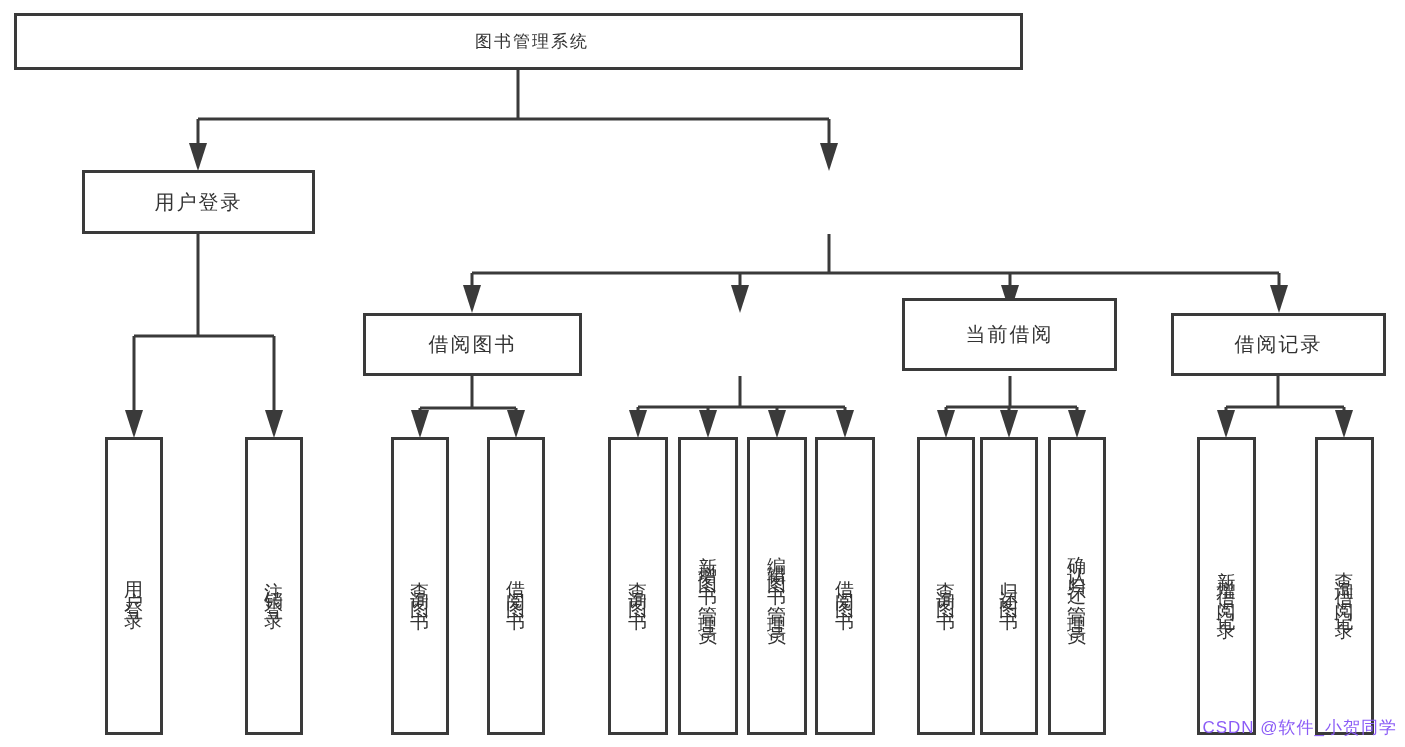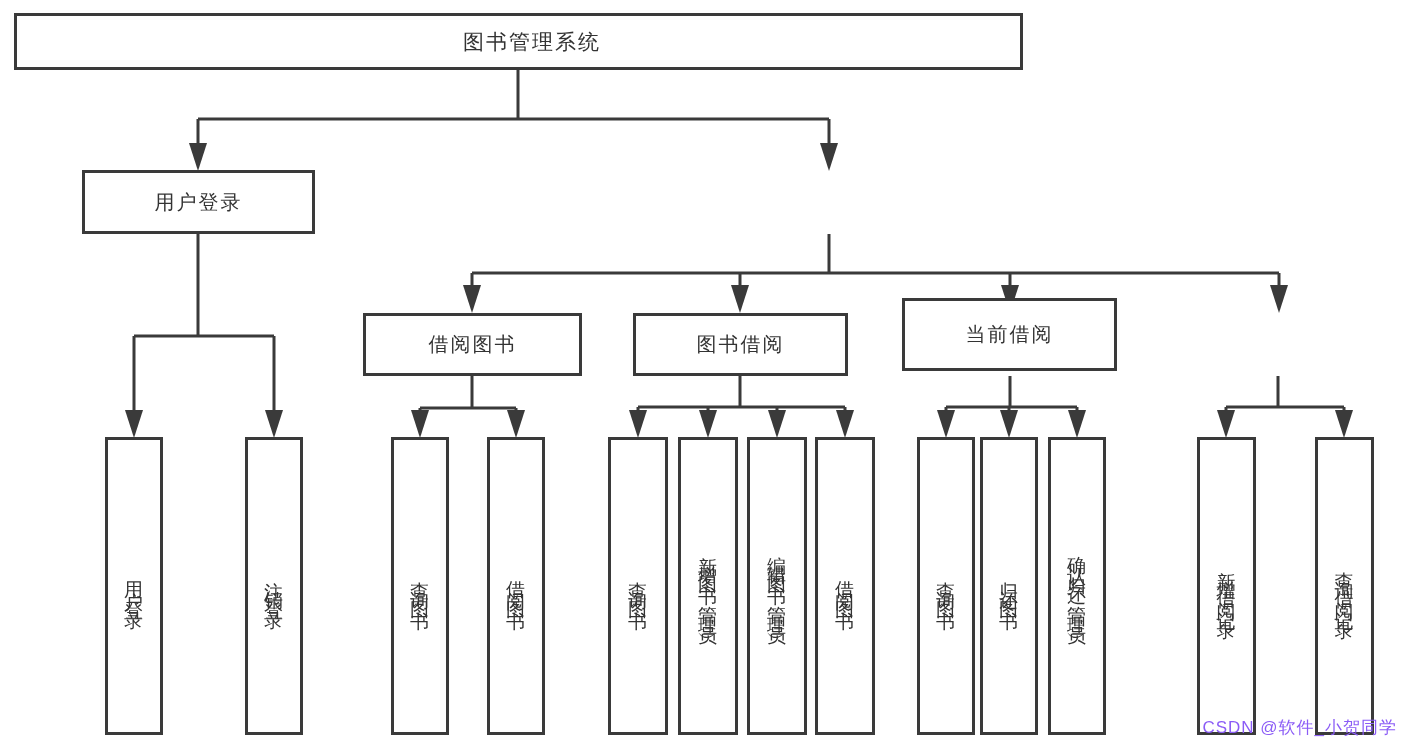--- a/index.html
+++ b/index.html
@@ -19,21 +19,21 @@
     display:flex;
     align-items:center;
     justify-content:center;
     color:#333333;
   }
   .h span{
     font-size:20px;
     letter-spacing:2px;
     white-space:nowrap;
   }
-  .title span{font-size:21px;margin-left:27px;}
+  .title span{font-size:17px;margin-left:27px;}
   .v span{
     writing-mode:vertical-rl;
     text-orientation:mixed;
     font-size:19px;
     letter-spacing:10px;
     line-height:1;
   }
   .watermark{
     position:absolute;
     right:8px;
@@ -94,25 +94,25 @@
     <span>图书管理系统</span>
   </div>
 
   <div class="box h" style="left:82px;top:170px;width:233px;height:64px">
     <span>用户登录</span>
   </div>
 
   <div class="box h" style="left:363px;top:313px;width:219px;height:63px">
     <span>借阅图书</span>
   </div>
-  <div class="box h" style="left:633px;top:313px;width:215px;height:63px">
-    <span>图书借阅</span>
-  </div>
   <div class="box h" style="left:902px;top:298px;width:215px;height:73px">
     <span>当前借阅</span>
+  </div>
+  <div class="box h" style="left:1171px;top:313px;width:215px;height:63px">
+    <span>借阅记录</span>
   </div>
 
   <div class="box v" style="left:105px;top:437px;width:58px;height:298px">
     <span>用户登录</span>
   </div>
   <div class="box v" style="left:245px;top:437px;width:58px;height:298px">
     <span>注销登录</span>
   </div>
 
   <div class="box v" style="left:391px;top:437px;width:58px;height:298px">

